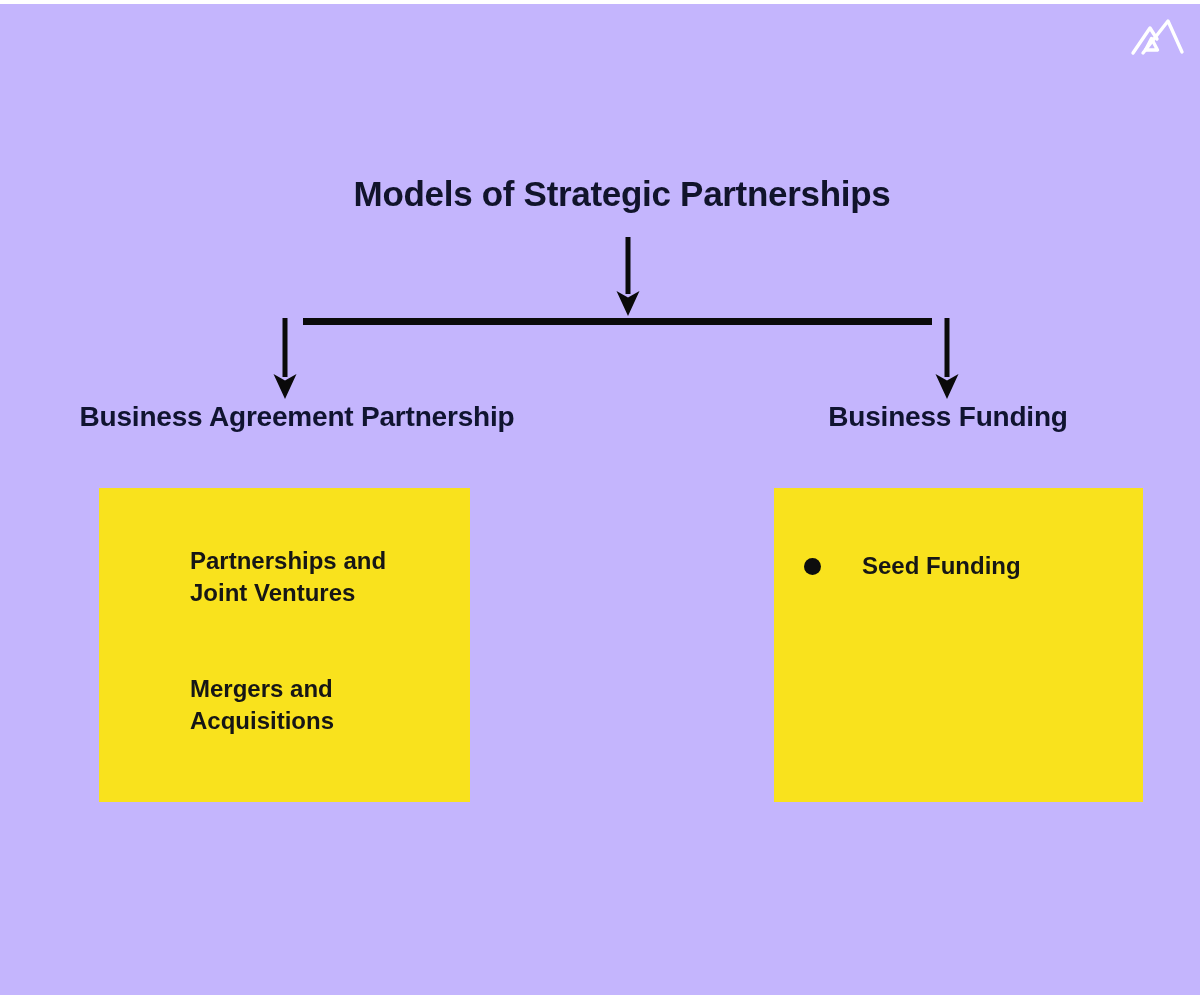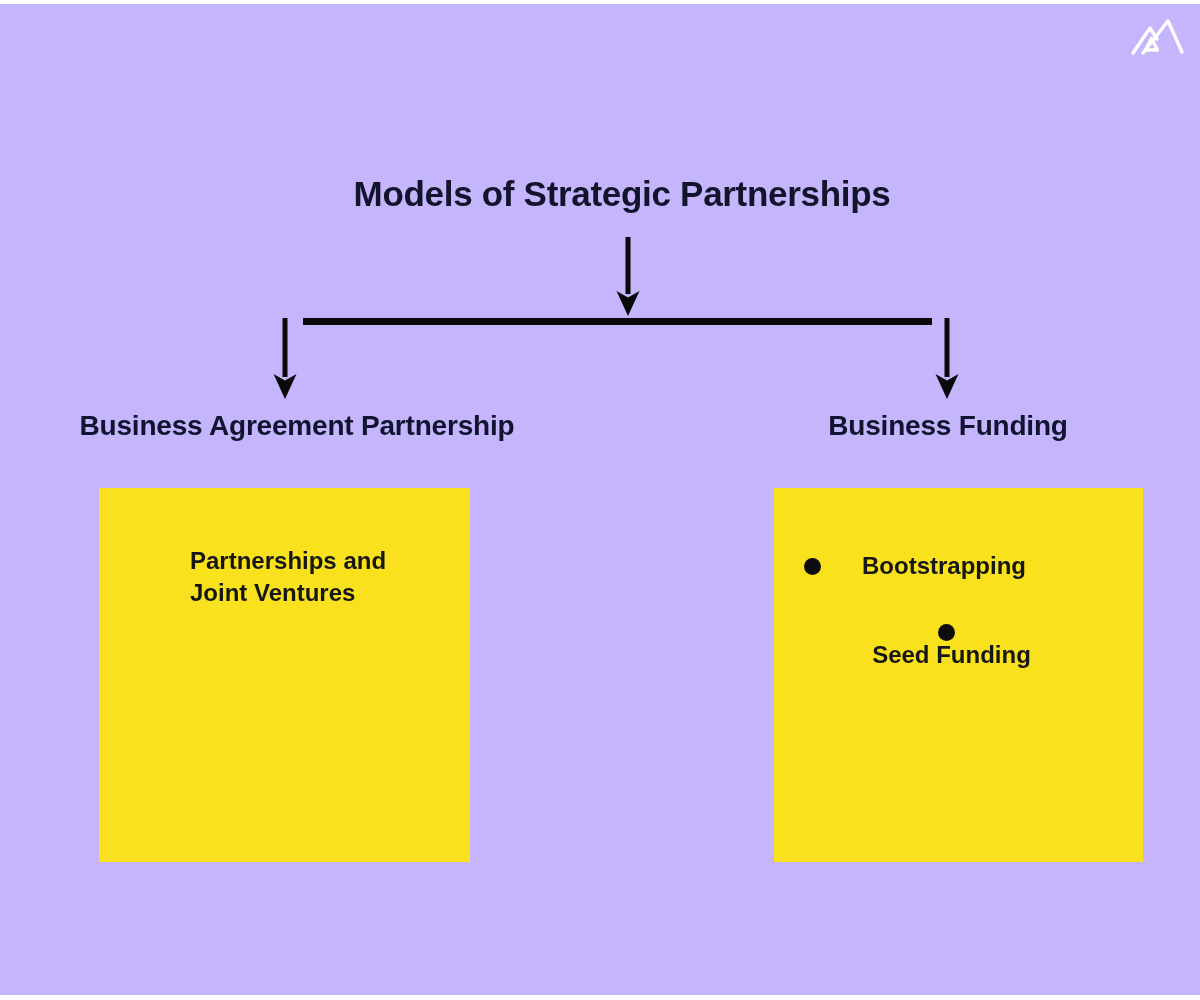--- a/index.html
+++ b/index.html
@@ -48,36 +48,36 @@
   .connector {
     position: absolute;
     left: 0;
     top: 0;
     width: 1200px;
     height: 1000px;
   }
 
   .branch-label {
     position: absolute;
-    top: 410px;
+    top: 401px;
     width: 514px;
     text-align: center;
     font-size: 28px;
     font-weight: 600;
     letter-spacing: -0.2px;
     color: #101430;
     white-space: nowrap;
   }
   .branch-label.left-label  { left: 40px; }
   .branch-label.right-label { left: 691px; }
 
   .content-box {
     position: absolute;
     top: 488px;
-    height: 374px;
+    height: 314px;
     background: #F9E21D;
   }
   .content-box.left-box  { left: 99px;  width: 371px; padding: 57px 18px 0 91px; }
   .content-box.right-box { left: 774px; width: 369px; padding: 62px 14px 0 0; }
 
   .box-item {
     font-size: 24px;
     font-weight: 600;
     line-height: 32px;
     color: #161616;
@@ -142,27 +142,25 @@
     </g>
   </svg>
 
   <div class="branch-label left-label">Business Agreement Partnership</div>
 
   <div class="branch-label right-label">Business Funding</div>
 
   <div class="content-box left-box">
     <div class="box-item">Partnerships and
 Joint Ventures</div>
+    <div class="box-item">Mergers and
+Acquisitions</div>
   </div>
 
   <div class="content-box right-box">
-    <div class="bullet-row">
-      <span class="bullet-dot"></span>
-      <span class="bullet-label">Bootstrapping</span>
-    </div>
     <div class="bullet-row">
       <span class="bullet-dot"></span>
       <span class="bullet-label">Seed Funding</span>
     </div>
   </div>
 
   <div class="frame-strip bottom"></div>
 
 </div>
 

